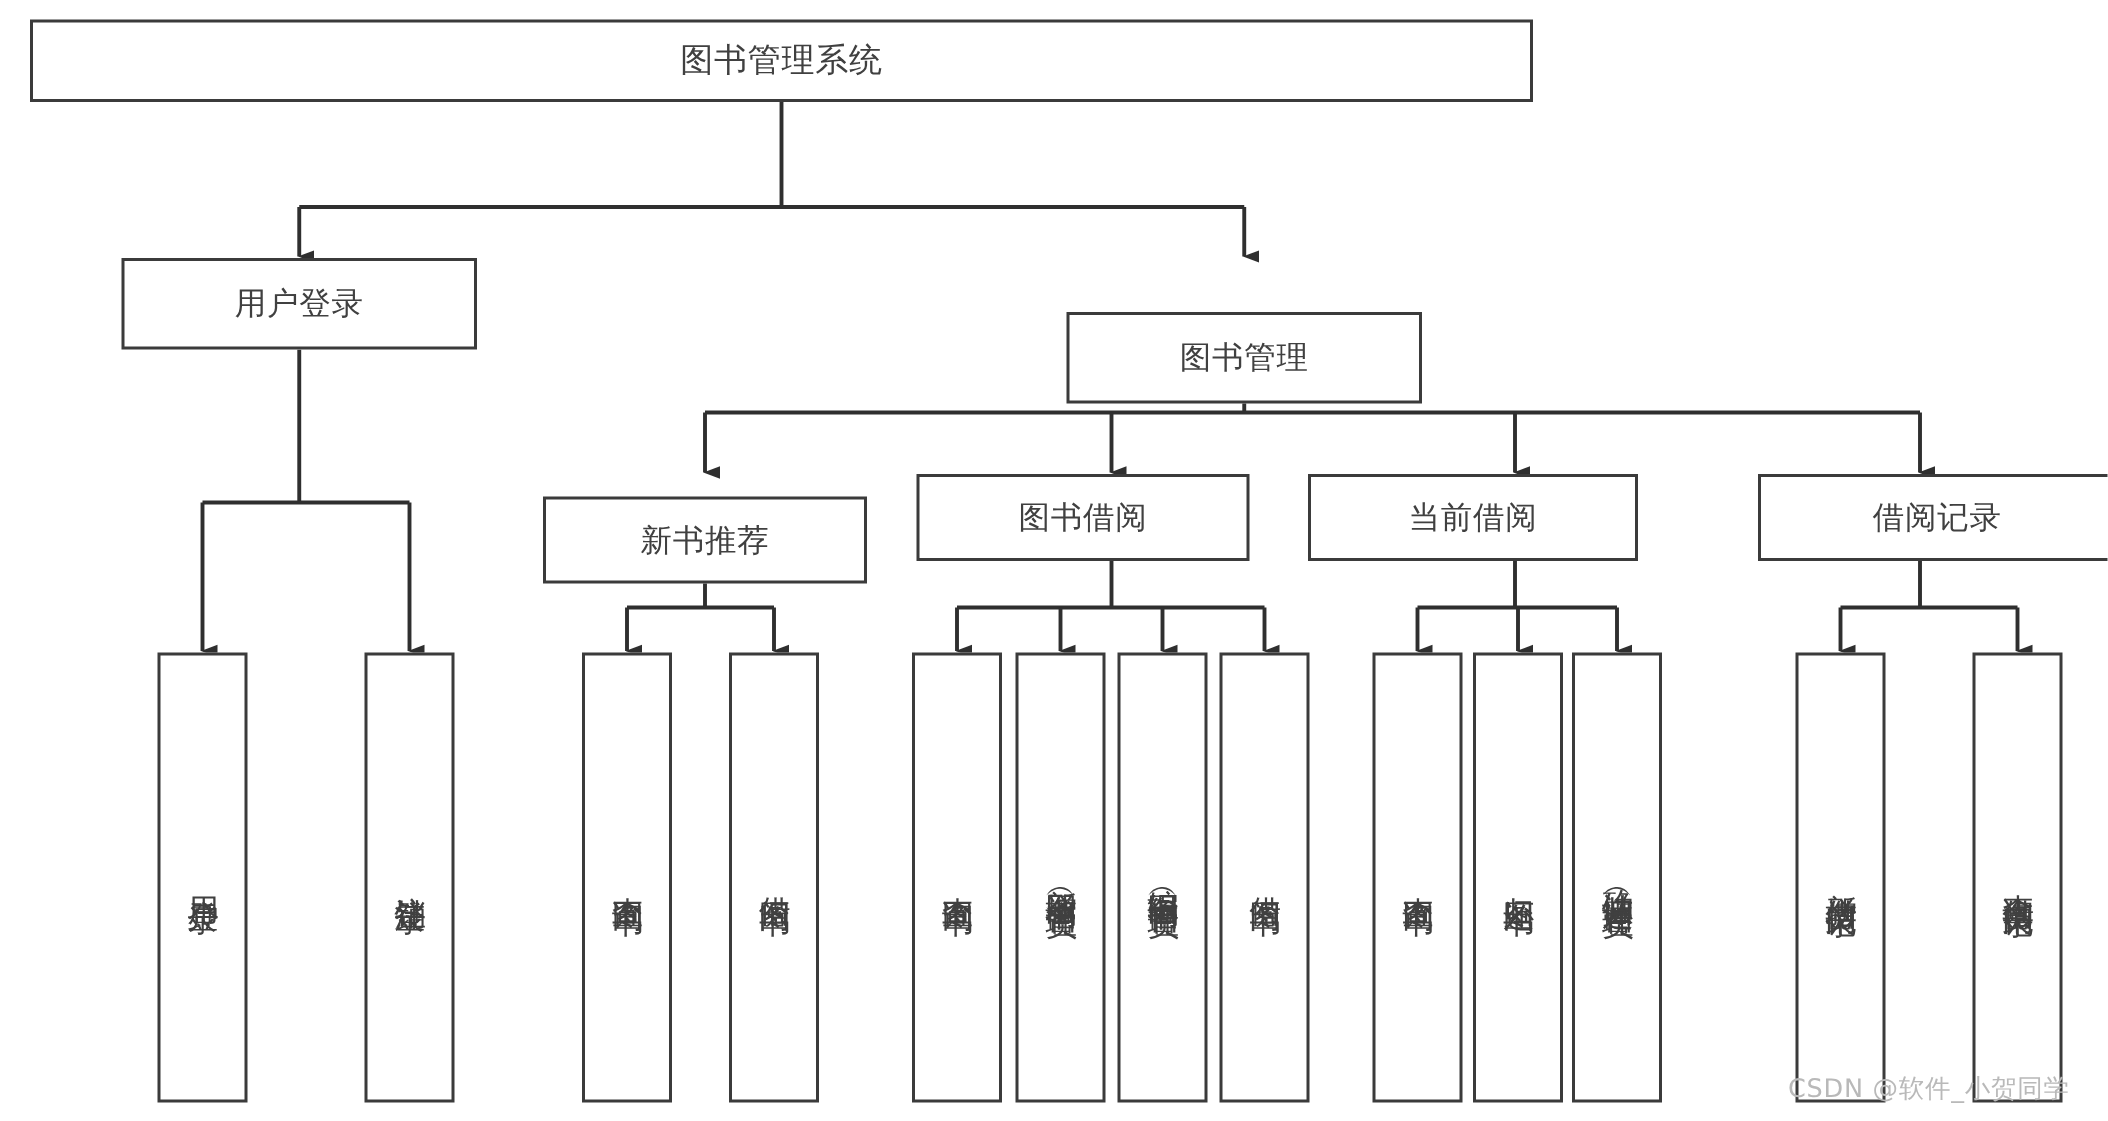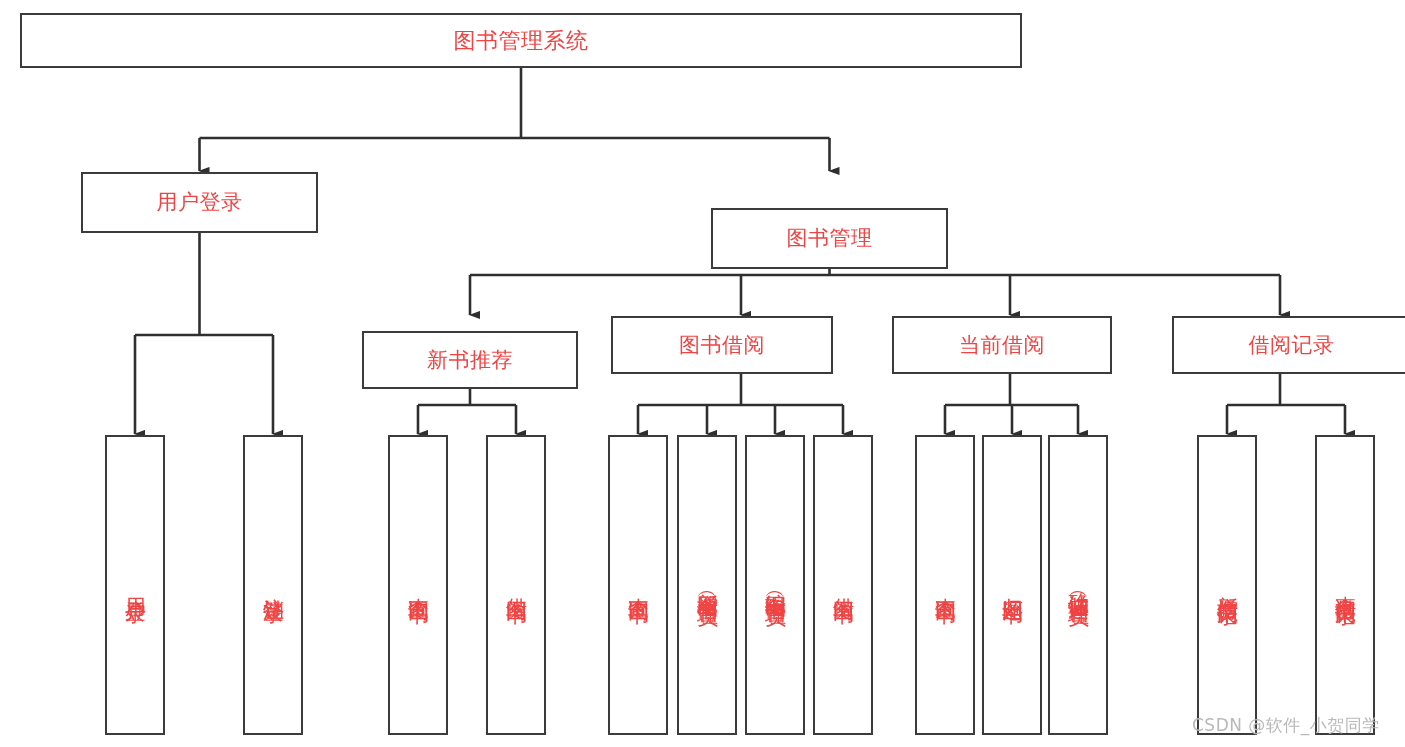--- a/index.html
+++ b/index.html
@@ -29,21 +29,21 @@
     pointer-events: none;
   }
   .node {
     position: absolute;
     box-sizing: border-box;
     background: #ffffff;
     border: 2.5px solid #3b3b3b;
     display: flex;
     align-items: center;
     justify-content: center;
-    color: #ef4444;
+    color: #404040;
   }
   .node .label {
     display: block;
     text-align: center;
     line-height: 1.18;
     letter-spacing: 0.5px;
   }
   .node.horiz .label {
     writing-mode: horizontal-tb;
     font-size: 21px;
@@ -122,21 +122,21 @@
       </div>
       <div class="node horiz" style="left: 711px; top: 172px; width: 237px; height: 61px; margin-top: 36px;">
         <span class="label">图书管理</span>
       </div>
       <div class="node horiz" style="left: 362px; top: 314px; width: 216px; height: 58px; margin-top: 17px;">
         <span class="label">新书推荐</span>
       </div>
       <div class="node horiz" style="left: 611px; top: 316px; width: 222px; height: 58px;">
         <span class="label">图书借阅</span>
       </div>
-      <div class="node horiz" style="left: 892px; top: 316px; width: 220px; height: 58px; justify-content: center;">
+      <div class="node horiz" style="left: 872px; top: 316px; width: 220px; height: 58px; justify-content: center;">
         <span class="label">当前借阅</span>
       </div>
       <div class="node horiz" style="left: 1172px; top: 316px; width: 239px; height: 58px;">
         <span class="label">借阅记录</span>
       </div>
       <div class="node vert" style="left: 105px; top: 435px; width: 60px; height: 300px;">
         <span class="label">用户登录</span>
       </div>
       <div class="node vert" style="left: 243px; top: 435px; width: 60px; height: 300px;">
         <span class="label">注销登录</span>

